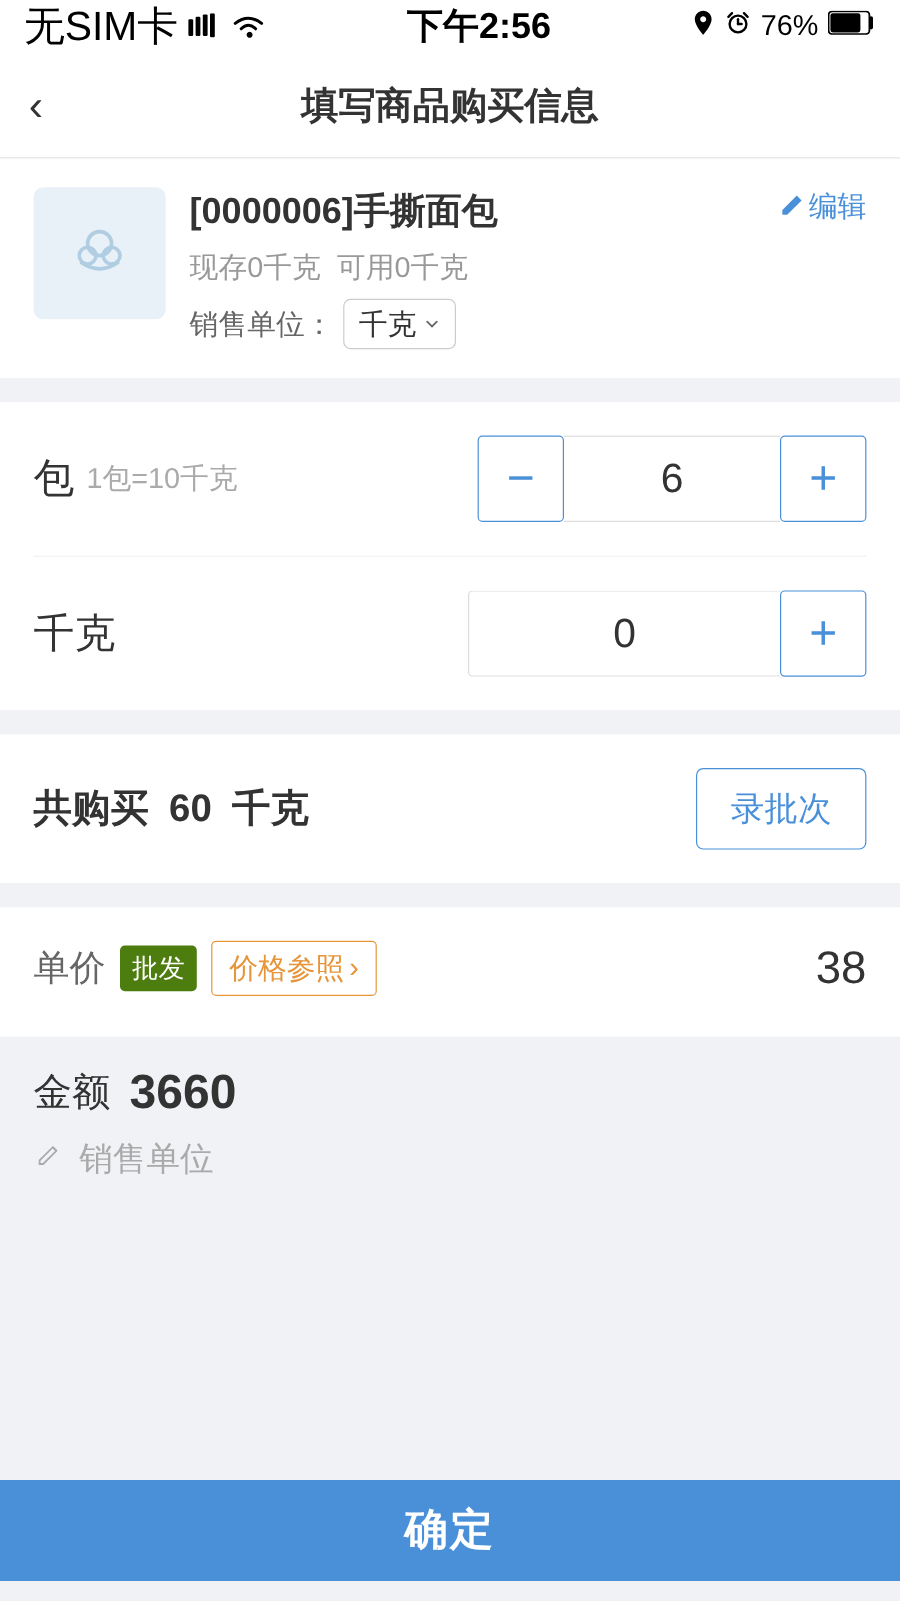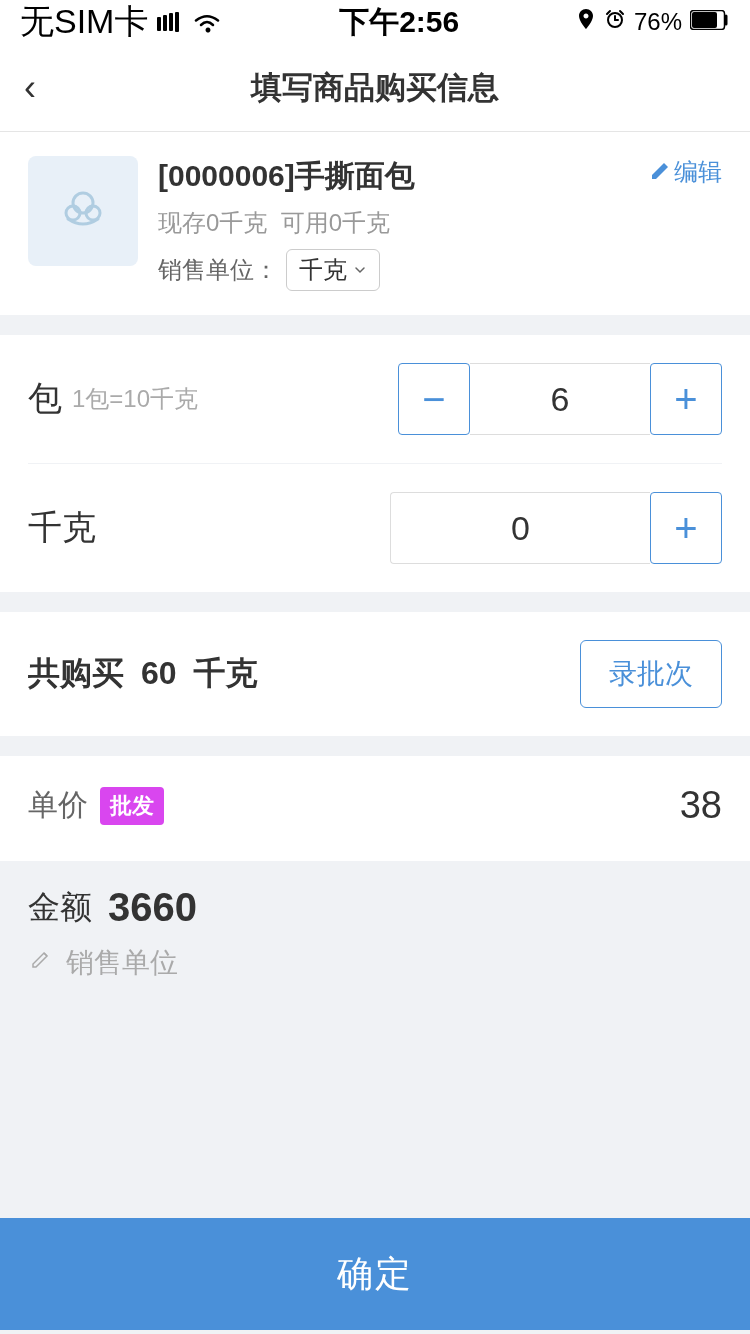--- a/index.html
+++ b/index.html
@@ -253,26 +253,25 @@
     .price-label-group {
       display: flex;
       align-items: center;
       gap: 12px;
     }
     .price-label {
       font-size: 30px;
       color: #666;
     }
     .price-tag {
-      background: #d946ef;
+      background: #4d7c0f;
       color: #fff;
       font-size: 22px;
       padding: 4px 10px;
       border-radius: 4px;
-      font-weight: bold;
     }
     .price-ref-btn {
       border: 1.5px solid #e6953a;
       color: #e6953a;
       font-size: 24px;
       padding: 6px 14px;
       border-radius: 4px;
       display: flex;
       align-items: center;
       gap: 4px;
@@ -321,28 +320,28 @@
 
     
     .bottom-filler {
       height: 460px;
       background: #f0f2f5;
     }
 
     
     .confirm-btn {
       position: fixed;
-      bottom: 4px;
+      bottom: 17px;
       left: 0;
       width: 750px;
-      height: 112px;
+      height: 84px;
       background: #4a90d9;
       color: #fff;
       font-size: 36px;
-      font-weight: 400;
+      font-weight: 700;
       border: none;
       display: flex;
       align-items: center;
       justify-content: center;
       cursor: pointer;
       letter-spacing: 2px;
     }
   </style>
 </head>
 <body>
@@ -472,20 +471,24 @@
   <button class="batch-btn">录批次</button>
 </div>
 
 <div class="section-divider"></div>
 
 <div class="price-section">
   <div class="price-row">
     <div class="price-label-group">
       <span class="price-label">单价</span>
       <span class="price-tag">批发</span>
+      <button class="price-ref-btn">
+        <span>价格参照</span>
+        <span>›</span>
+      </button>
     </div>
     <span class="price-value">38</span>
   </div>
 </div>
 
 <div class="amount-section">
   <div class="amount-row">
     <span class="amount-label">金额</span>
     <span class="amount-value">3660</span>
   </div>

